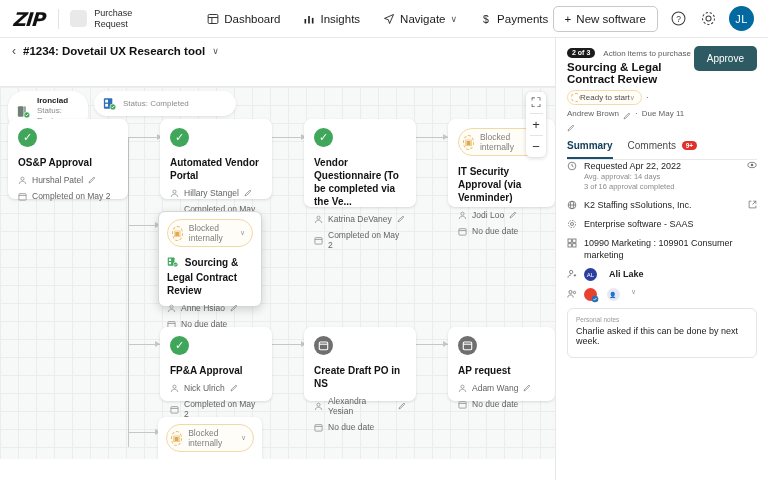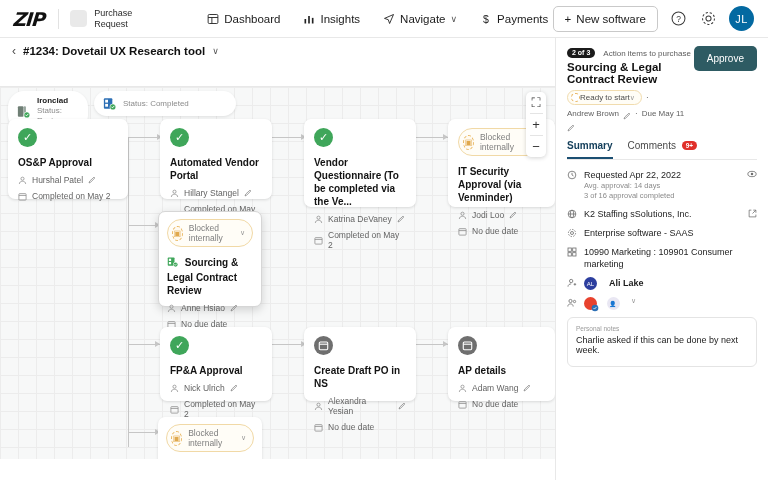--- a/index.html
+++ b/index.html
@@ -164,21 +164,21 @@
     padding: 7px 13px; font-size: 10px; cursor: pointer; margin-left: auto;
     font-family: "Liberation Sans", sans-serif;
   }
   .rp-tabs { display: flex; gap: 15px; margin-top: 10px; border-bottom: 1px solid #e8e8e8; }
   .rtab { font-size: 10px; color: #4a4a4a; padding-bottom: 6px; cursor: pointer; }
   .rtab.active { color: #16405c; font-weight: bold; border-bottom: 2px solid #1b4f72; }
   .badge-red {
     display: inline-block; background: #e0302a; color: #fff; font-size: 6.5px;
     border-radius: 7px; padding: 1px 4px; margin-left: 3px; vertical-align: 1px; font-weight: bold;
   }
-  .infolist { margin-top: 9px; }
+  .infolist { }
   .inforow { display: flex; align-items: flex-start; gap: 7px; margin-bottom: 7px; }
   .inforow .li { width: 10px; height: 10px; flex: 0 0 10px; color: #707070; margin-top: 1px; }
   .info-main { font-size: 9px; color: #1d1d1d; line-height: 12px; }
   .info-sub { font-size: 7.5px; color: #8a8a8a; line-height: 10px; }
   .ext-ico { margin-left: auto; width: 9px; height: 9px; color: #6b6b6b; cursor: pointer; }
   .av-sm { width: 13px; height: 13px; border-radius: 50%; color: #fff; font-size: 6px;
     display: inline-flex; align-items: center; justify-content: center; }
   .notes {
     margin-top: 7px; border: 1px solid #e4e4e4; border-radius: 6px; padding: 7px 8px; height: 50px;
   }
@@ -505,21 +505,21 @@
       </div>
     </div>
 
     <div class="node" style="left:448px;top:240px;width:107px;height:74px;">
       <div class="badge-circle badge-grey">
         <svg width="11" height="11" viewBox="0 0 12 12">
             <rect x="1.4" y="2.2" width="9.2" height="8.4" rx="1.2" fill="none" stroke="#fff" stroke-width="1.2"></rect>
             <line x1="1.4" y1="4.6" x2="10.6" y2="4.6" stroke="#fff" stroke-width="1.2"></line>
           </svg>
       </div>
-      <div class="node-title">AP details</div>
+      <div class="node-title">AP request</div>
       <div class="node-row">
         <span class="r-ico"><svg width="9" height="9" viewBox="0 0 12 12">
               <circle cx="6" cy="3.6" r="2.1" fill="none" stroke="#8a8a8a" stroke-width="1"></circle>
               <path d="M1.8 10.6c0-2.3 1.9-3.6 4.2-3.6s4.2 1.3 4.2 3.6" fill="none" stroke="#8a8a8a" stroke-width="1"></path>
             </svg></span>
         <span>Adam Wang</span>
         <span class="pencil"><svg width="8" height="8" viewBox="0 0 12 12">
               <path d="M1.5 10.5l1.2-3L9 1.7l1.3 1.3-6.3 6.3z" fill="none" stroke="#777" stroke-width="1"></path>
             </svg></span>
       </div>

